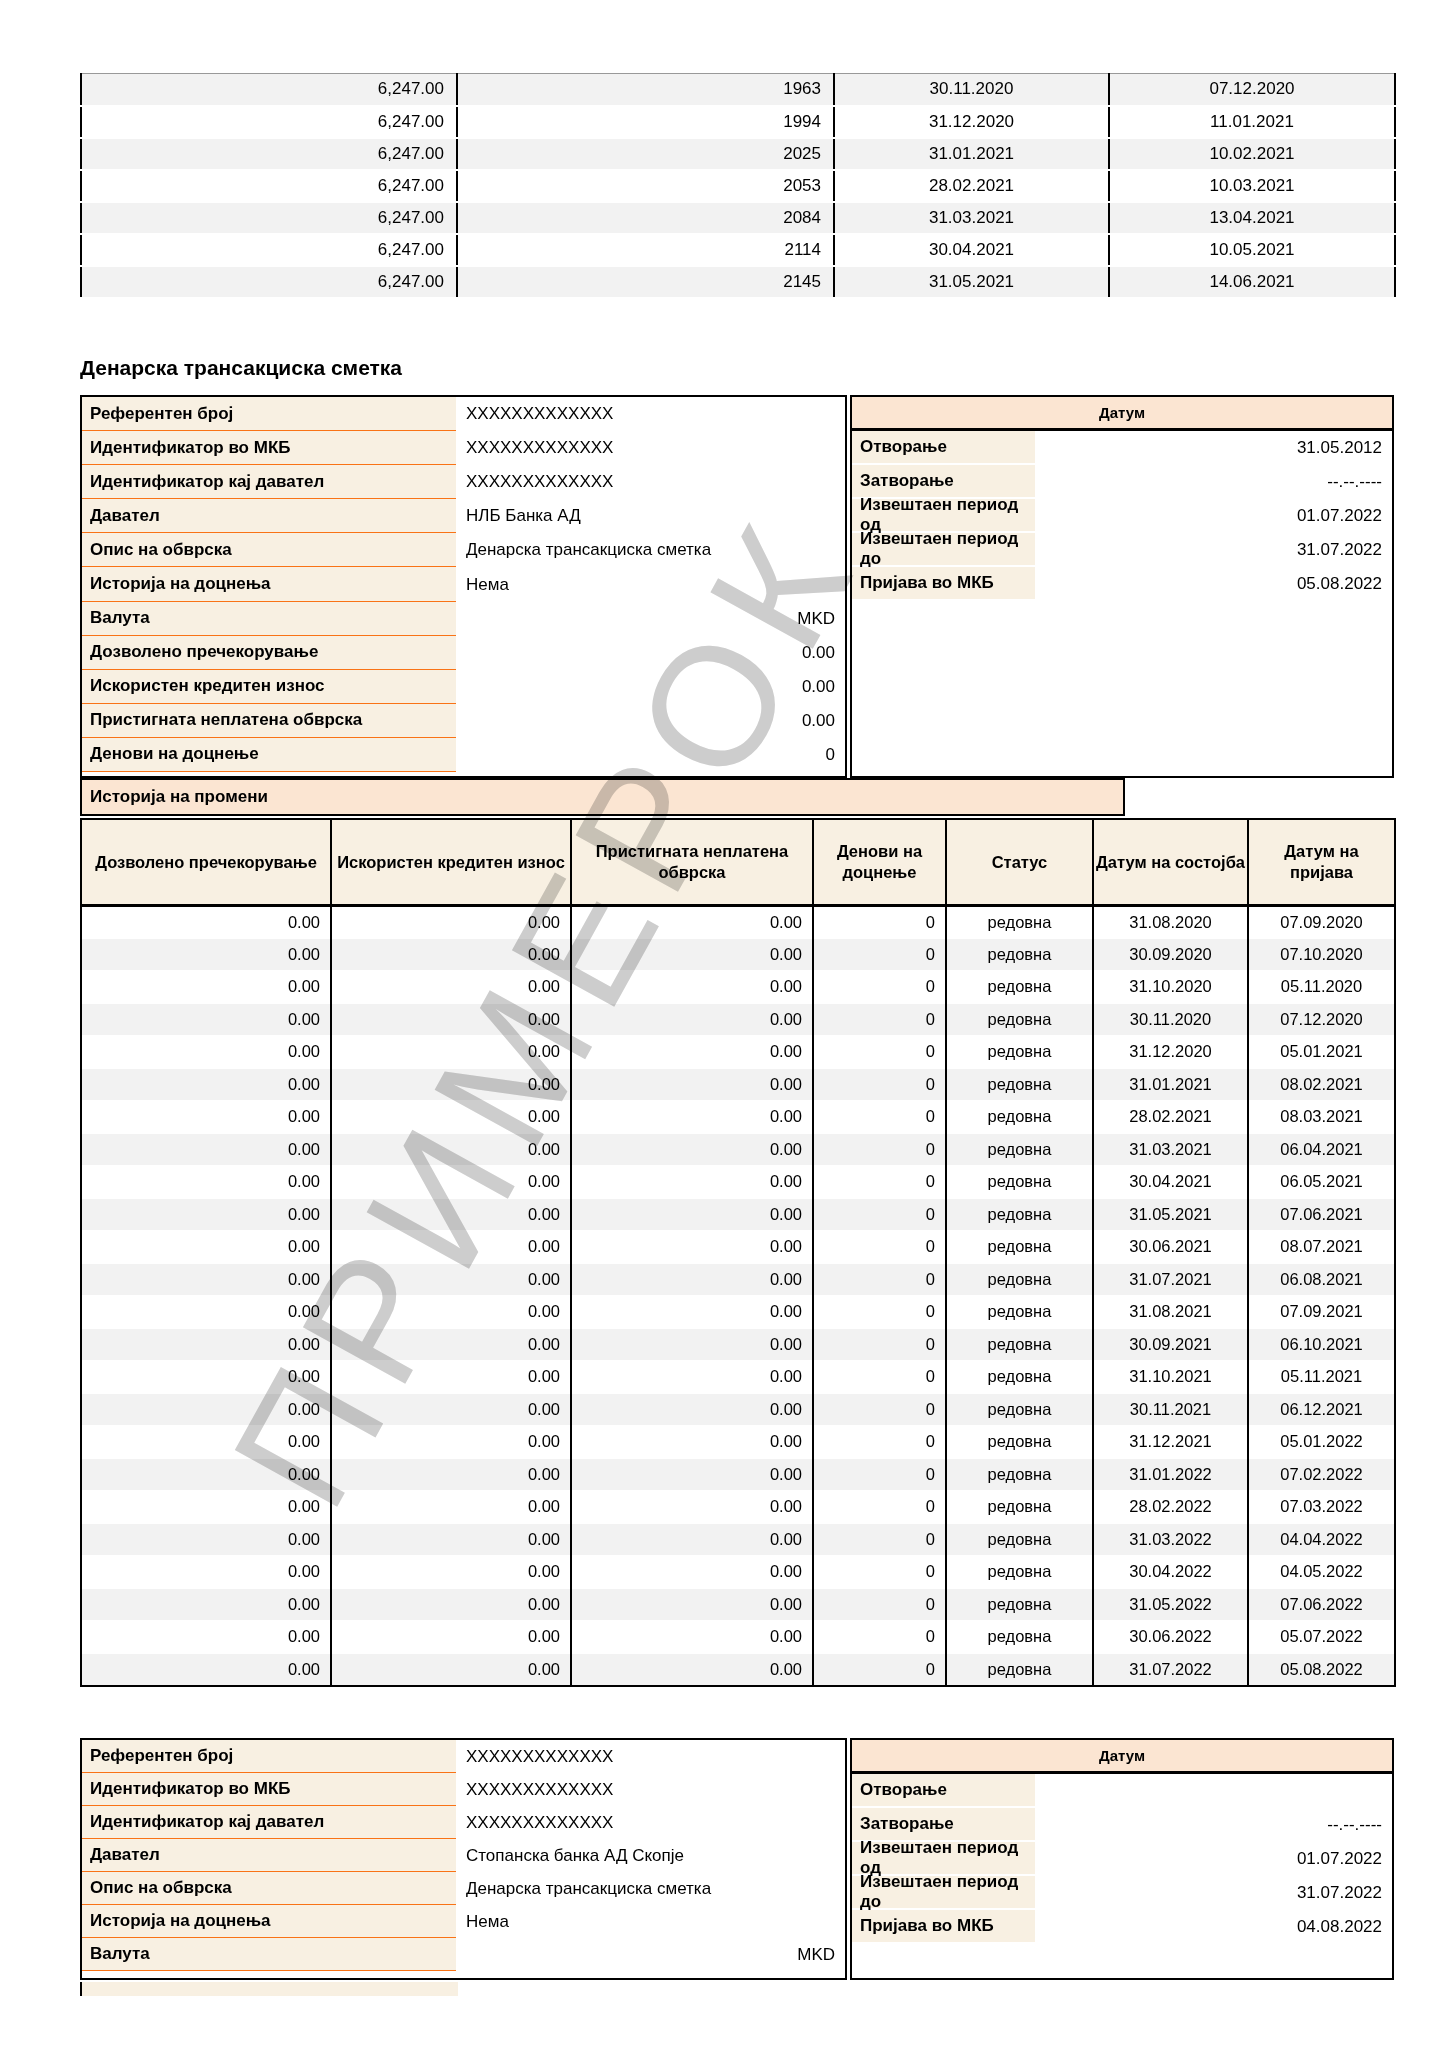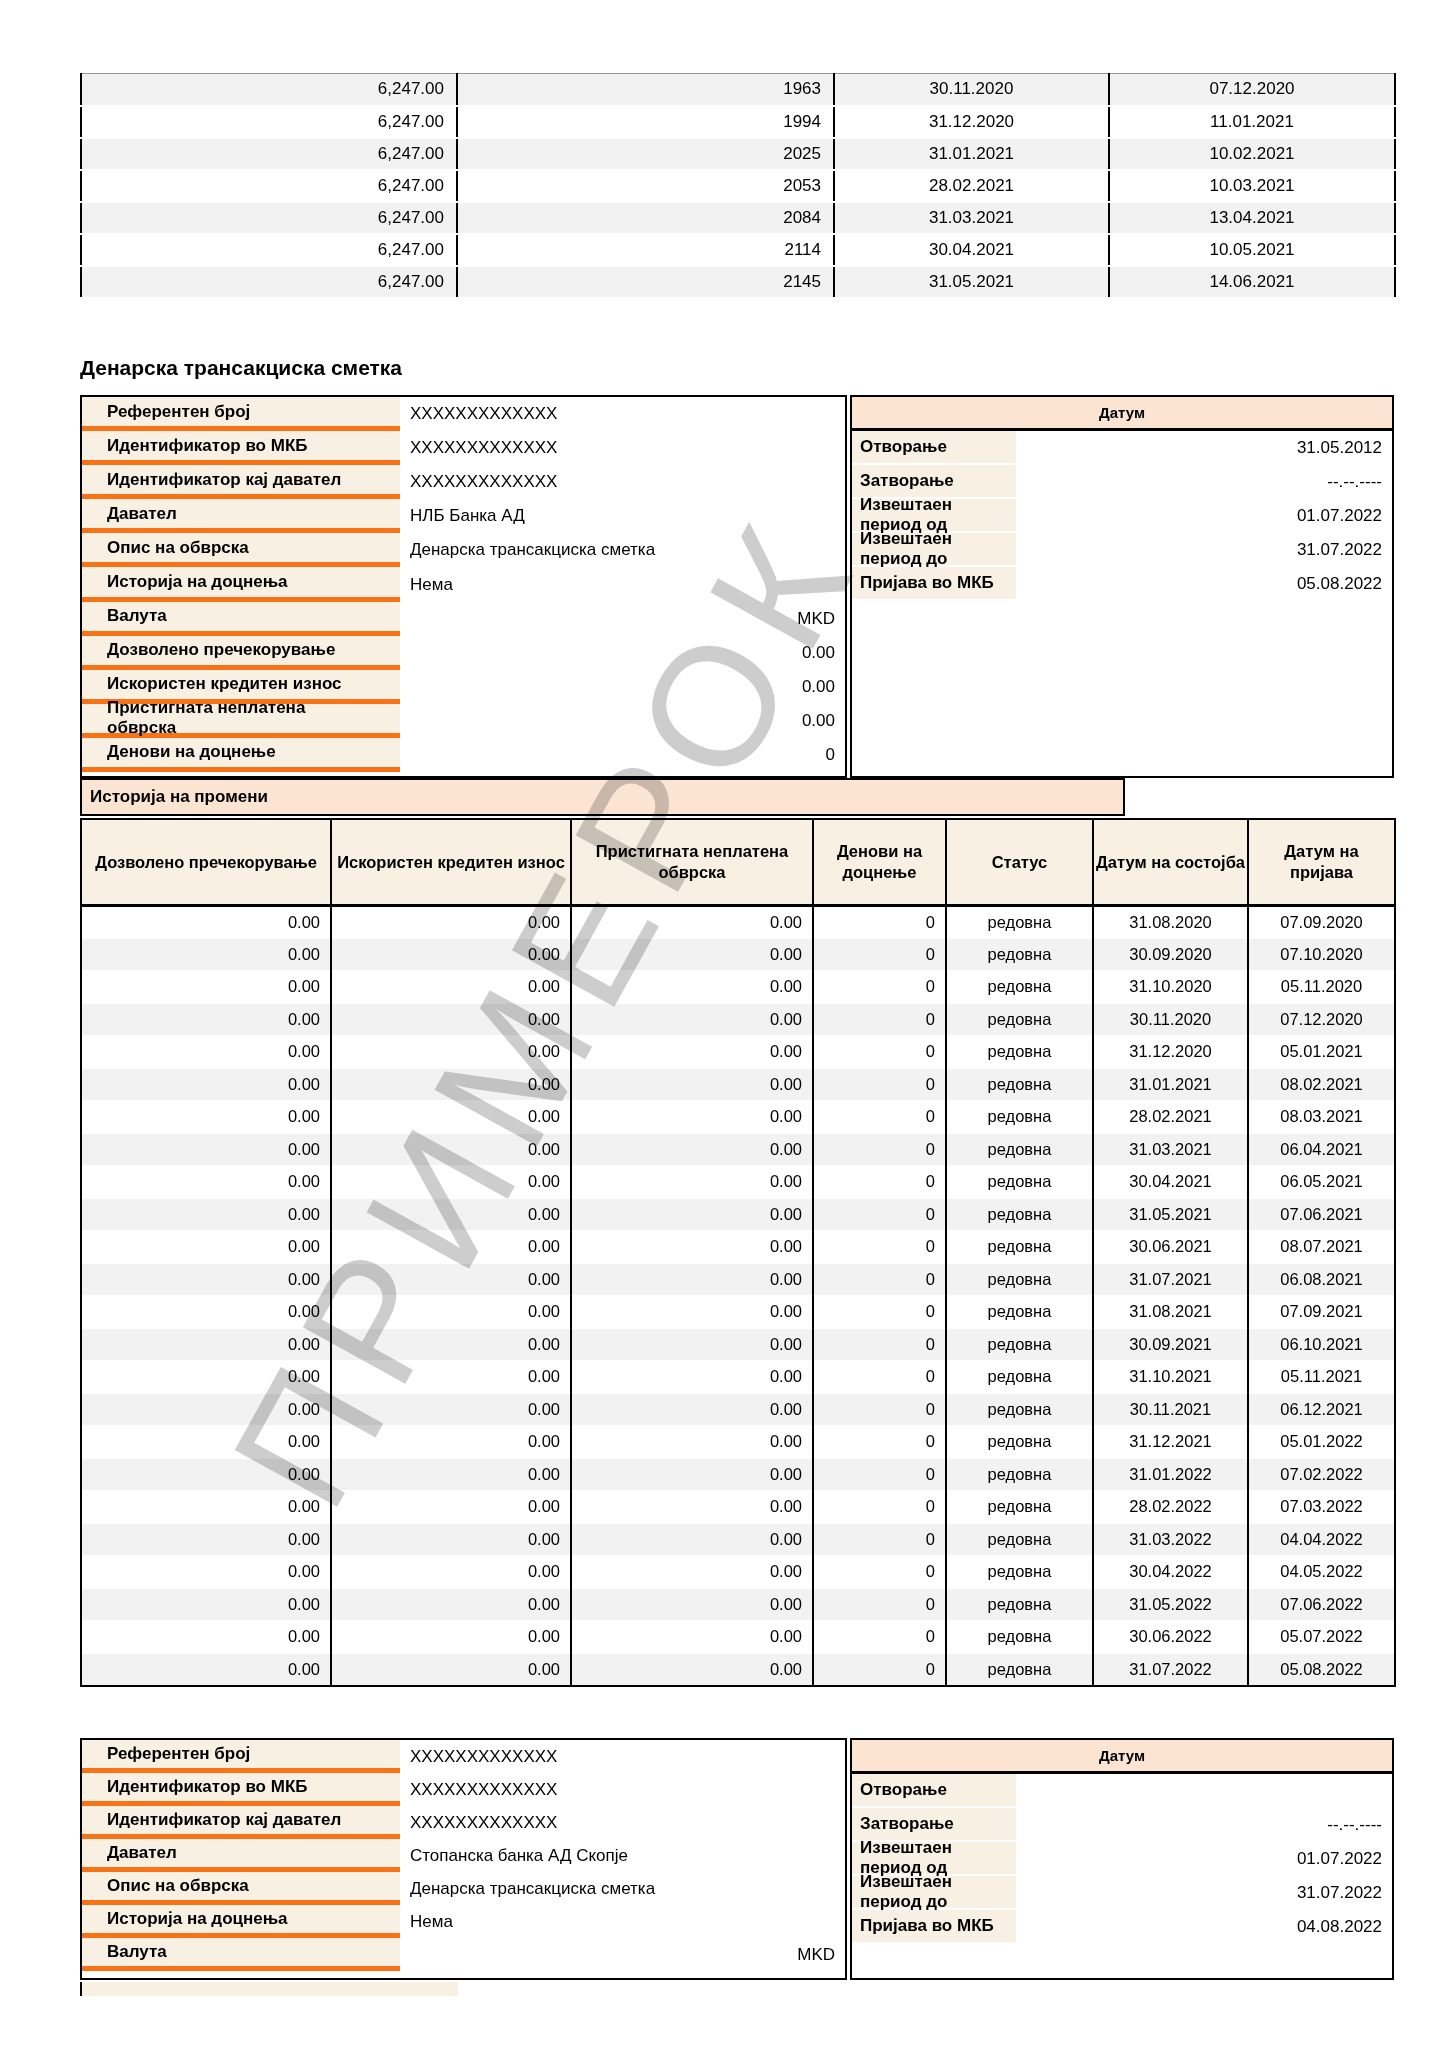--- a/index.html
+++ b/index.html
@@ -32,37 +32,37 @@
     position:absolute;left:80px;top:356px;margin:0;
     font-size:21px;font-weight:bold;
   }
 
   
   .dpanel{position:absolute;border:2px solid #000;background:#fff;box-sizing:border-box;}
   .fieldrow{display:flex;align-items:stretch;}
   .a1 .fieldrow{height:34.1px;}
   .a2 .fieldrow{height:33px;}
   .flabel{
-    width:318px;box-sizing:border-box;background:var(--beige);
-    font-weight:bold;font-size:17px;padding:0 25px;
-    display:flex;align-items:center;border-bottom:5px solid #f97316;
+    width:374px;box-sizing:border-box;background:var(--beige);
+    font-weight:bold;font-size:17px;padding:0 8px;
+    display:flex;align-items:center;border-bottom:1px solid #f97316;
   }
   .fvalue{
     flex:1;font-size:17px;padding:0 10px;display:flex;align-items:center;
   }
   .fvalue.right{justify-content:flex-end;}
 
   .dates-header{
     height:34px;box-sizing:border-box;background:var(--peach);
     border-bottom:3px solid #000;font-weight:bold;font-size:15px;
     display:flex;align-items:center;justify-content:center;
   }
   .daterow{display:flex;height:34px;align-items:stretch;}
   .dlabel{
-    width:164px;box-sizing:border-box;background:var(--beige);
+    width:183px;box-sizing:border-box;background:var(--beige);
     font-weight:bold;font-size:17px;padding:0 8px;
     display:flex;align-items:center;border-bottom:2px solid #fff;
   }
   .dvalue{
     flex:1;font-size:17px;padding:0 10px;
     display:flex;align-items:center;justify-content:flex-end;
   }
 
   
   .band{

